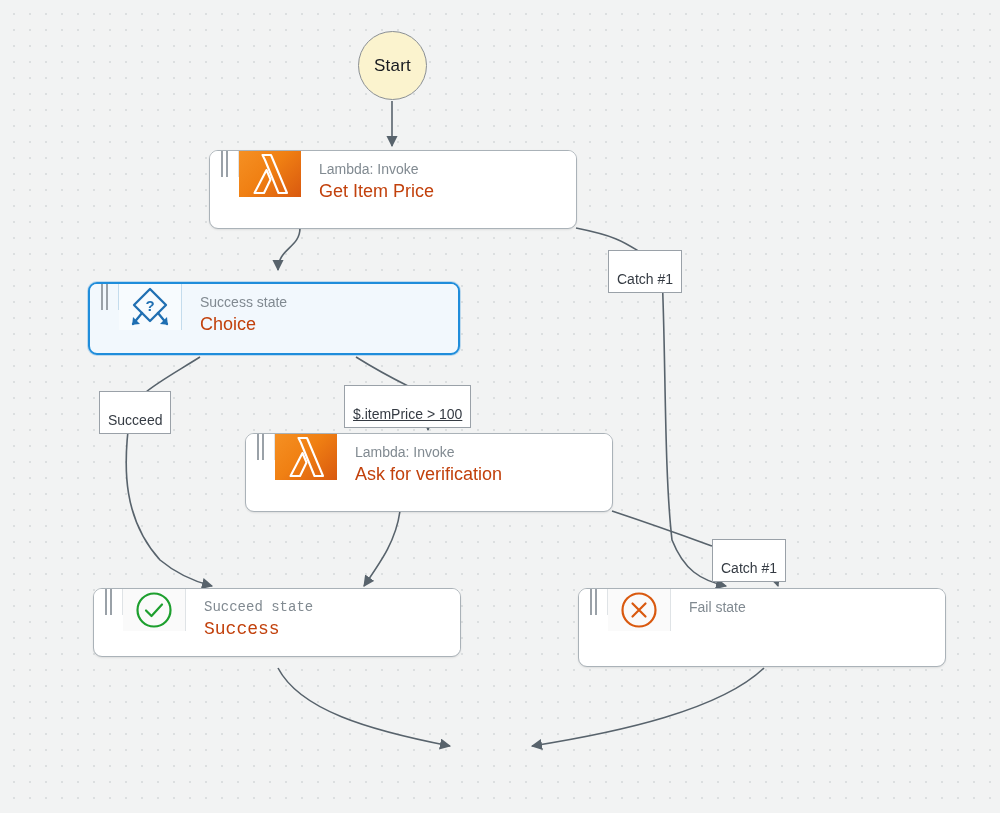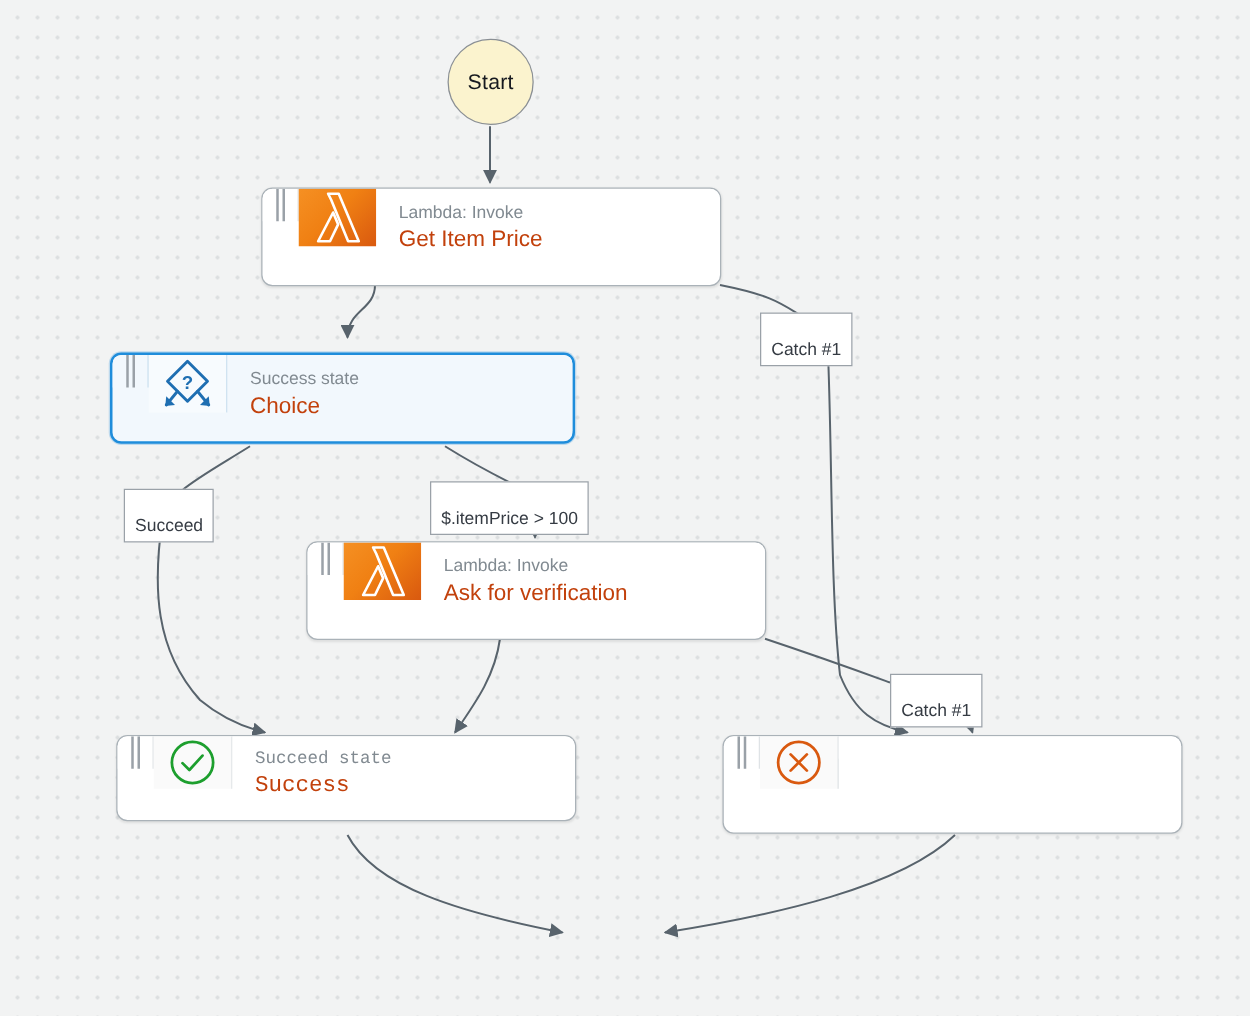--- a/index.html
+++ b/index.html
@@ -268,32 +268,33 @@
           <i></i>
         </span>
     </div>
     <div class="icon-cell">
       <svg width="42" height="42" viewBox="0 0 42 42" xmlns="http://www.w3.org/2000/svg">
         <circle cx="21" cy="21" r="16.5" fill="none" stroke="#d9590f" stroke-width="2.2"></circle>
         <path d="M14.5 14.5 L27.5 27.5 M27.5 14.5 L14.5 27.5" fill="none" stroke="#d9590f" stroke-width="2.2" stroke-linecap="round"></path>
       </svg>
     </div>
     <div class="body-cell">
+      <div class="sub">Fail state</div>
     </div>
   </div>
 
   <div class="edge-label" style="left:608px; top:250px;">
     <span>Catch #1</span>
   </div>
 
   <div class="edge-label" style="left:99px; top:391px;">
     <span>Succeed</span>
   </div>
 
-  <div class="edge-label" style="left:344px; top:385px;">
+  <div class="edge-label" style="left:344px; top:385px;text-decoration:underline;">
     <span>$.itemPrice &gt; 100</span>
   </div>
 
   <div class="edge-label" style="left:712px; top:539px;">
     <span>Catch #1</span>
   </div>
 
 </div>
 
 </body></html>

